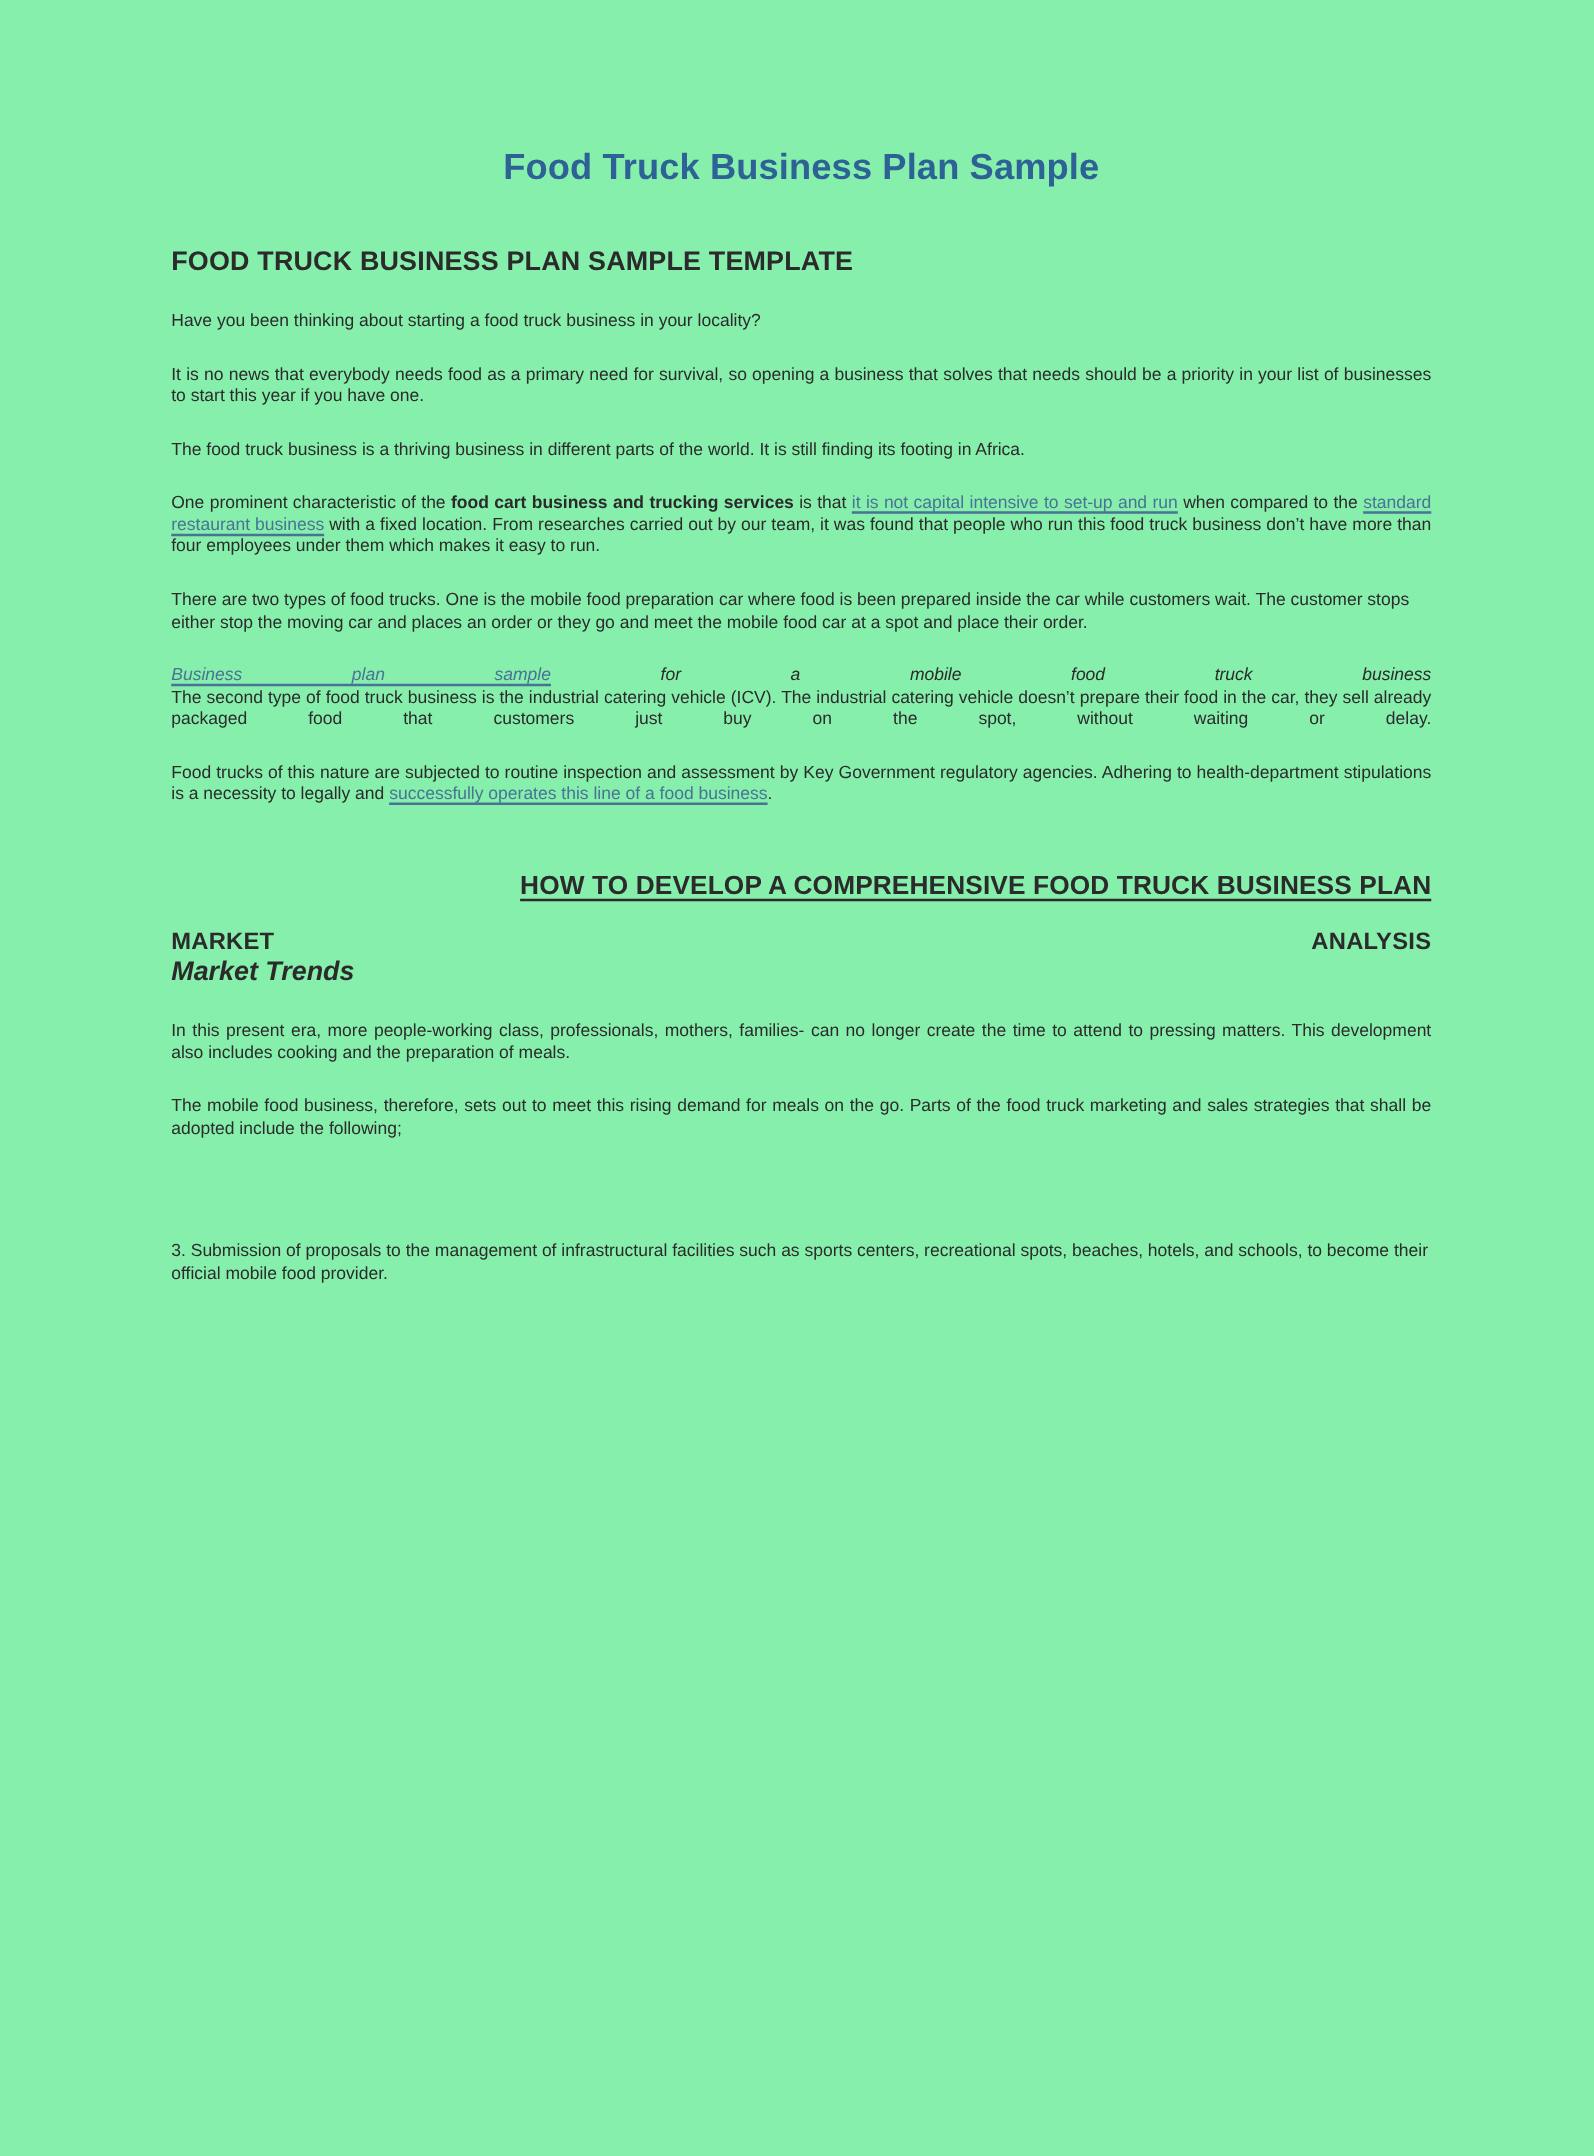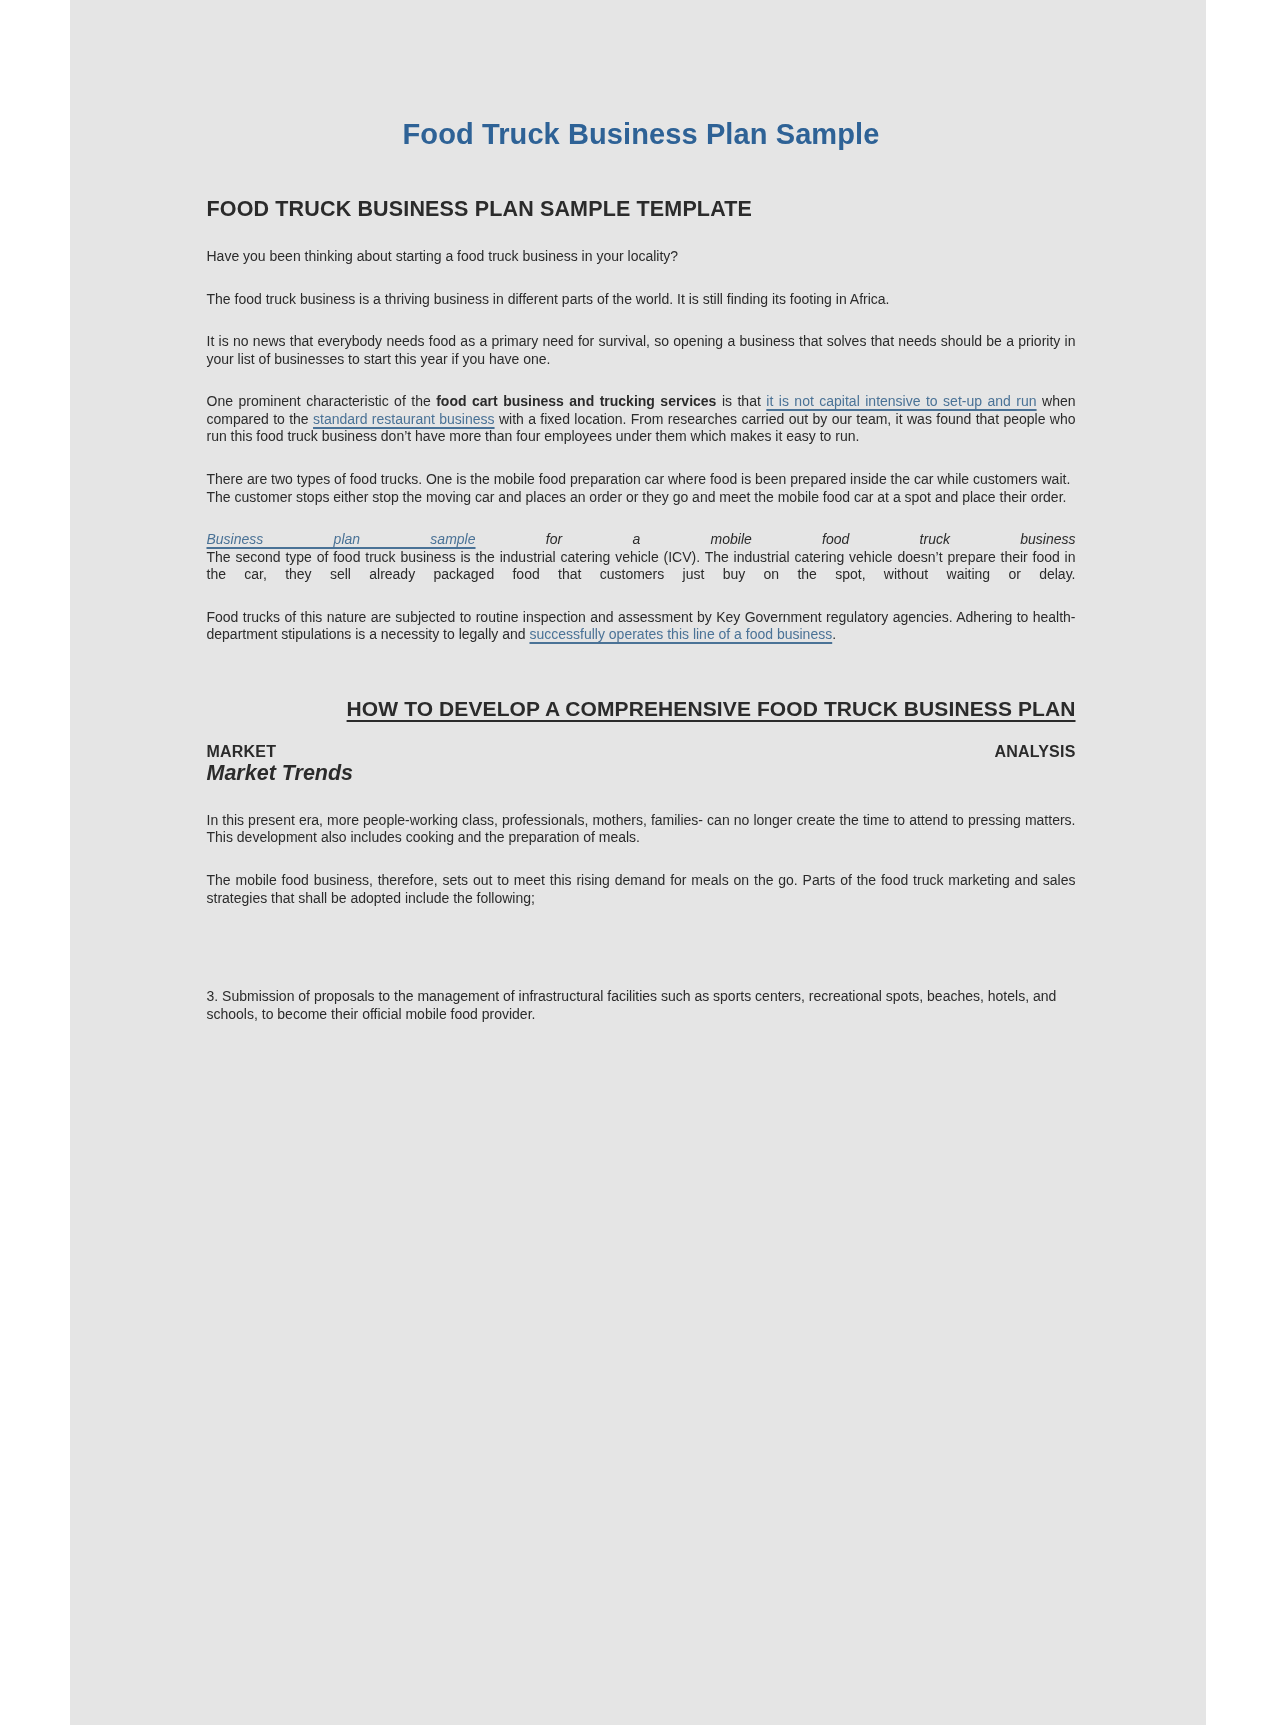--- a/index.html
+++ b/index.html
@@ -7,24 +7,24 @@
     margin: 0;
     padding: 0;
     background: #ffffff;
   }
   body {
     font-family: "Liberation Sans", sans-serif;
     color: #2b2b2b;
   }
   .page {
     position: relative;
-    width: 1136px;
+    width: 1275px;
     min-height: 1725px;
     margin: 0 auto;
-    background: #e5e5e5;
+    background: #86efac;
     box-sizing: border-box;
     padding: 118px 130px 60px 137px;
   }
   .doc-title {
     font-size: 29px;
     font-weight: bold;
     color: #2e6296;
     text-align: center;
     margin: 0 0 46px 0;
     letter-spacing: 0.1px;
@@ -70,21 +70,21 @@
     text-decoration: underline;
     text-underline-offset: 4px;
     text-decoration-thickness: 2px;
     margin: 0 0 22px 0;
     color: #2b2b2b;
     padding-top: 28px;
     letter-spacing: 0.1px;
     text-align: right;
   }
   .market-row {
-    font-size: 16px;
+    font-size: 19px;
     font-weight: bold;
     display: flex;
     justify-content: space-between;
     margin: 0;
     color: #2b2b2b;
     letter-spacing: 0.2px;
   }
   .market-sub {
     font-size: 21.5px;
     font-weight: bold;
@@ -100,23 +100,23 @@
 <body>
 
 <div class="page">
 
   <h1 class="doc-title">Food Truck Business Plan Sample</h1>
 
   <div class="heading-caps">FOOD TRUCK BUSINESS PLAN SAMPLE TEMPLATE</div>
 
   <p class="body left">Have you been thinking about starting a food truck business in your locality?</p>
 
+  <p class="body">It is no news that everybody needs food as a primary need for survival, so opening a business that solves that needs should be a priority in your list of businesses to start this year if you have one.</p>
+
   <p class="body">The food truck business is a thriving business in different parts of the world. It is still finding its footing in Africa.</p>
-
-  <p class="body">It is no news that everybody needs food as a primary need for survival, so opening a business that solves that needs should be a priority in your list of businesses to start this year if you have one.</p>
 
   <p class="body"><span>One prominent characteristic of the </span><b>food cart business and trucking services</b><span> is that </span><a class="lnk" href="#">it is not capital intensive to set-up and run</a><span> when compared to the </span><a class="lnk" href="#">standard restaurant business</a><span> with a fixed location.  From researches carried out by our team, it was found that people who run this food truck business don’t have more than four employees under them which makes it easy to run.</span></p>
 
   <p class="body left">There are two types of food trucks. One is the mobile food preparation car where food is been prepared inside the car while customers wait. The customer stops either stop the moving car and places an order or they go and meet the mobile food car at a spot and place their order.</p>
 
   <p class="body last-line-justify"><a class="lnk italic" href="#">Business plan sample</a><span class="ital"> for a mobile food truck business</span><br><span>The second type of food truck business is the industrial catering vehicle (ICV). The industrial catering vehicle doesn’t prepare their food in the car, they sell already packaged food that customers just buy on the spot, without waiting or delay.</span></p>
 
   <p class="body"><span>Food trucks of this nature are subjected to routine inspection and assessment by Key Government regulatory agencies. Adhering to health-department stipulations is a necessity to legally and </span><a class="lnk" href="#">successfully operates this line of a food business</a><span>.</span></p>
 
   <div class="section-underline">HOW TO DEVELOP A COMPREHENSIVE FOOD TRUCK BUSINESS PLAN</div>

